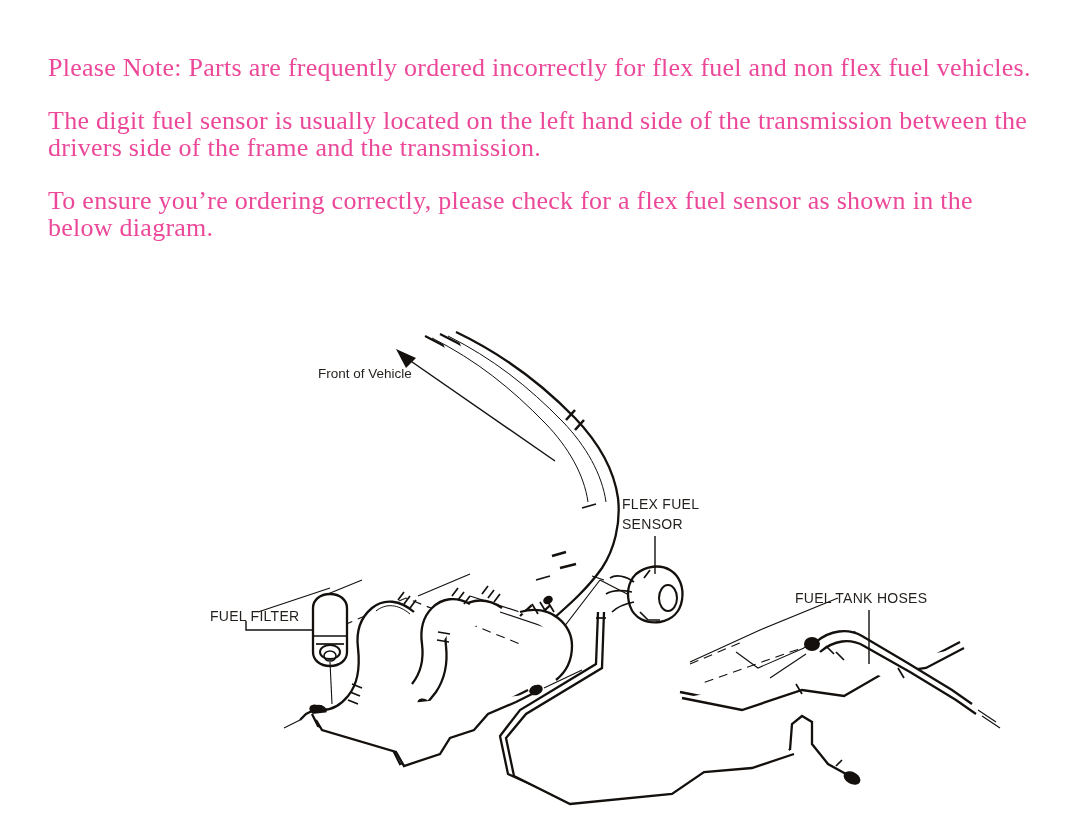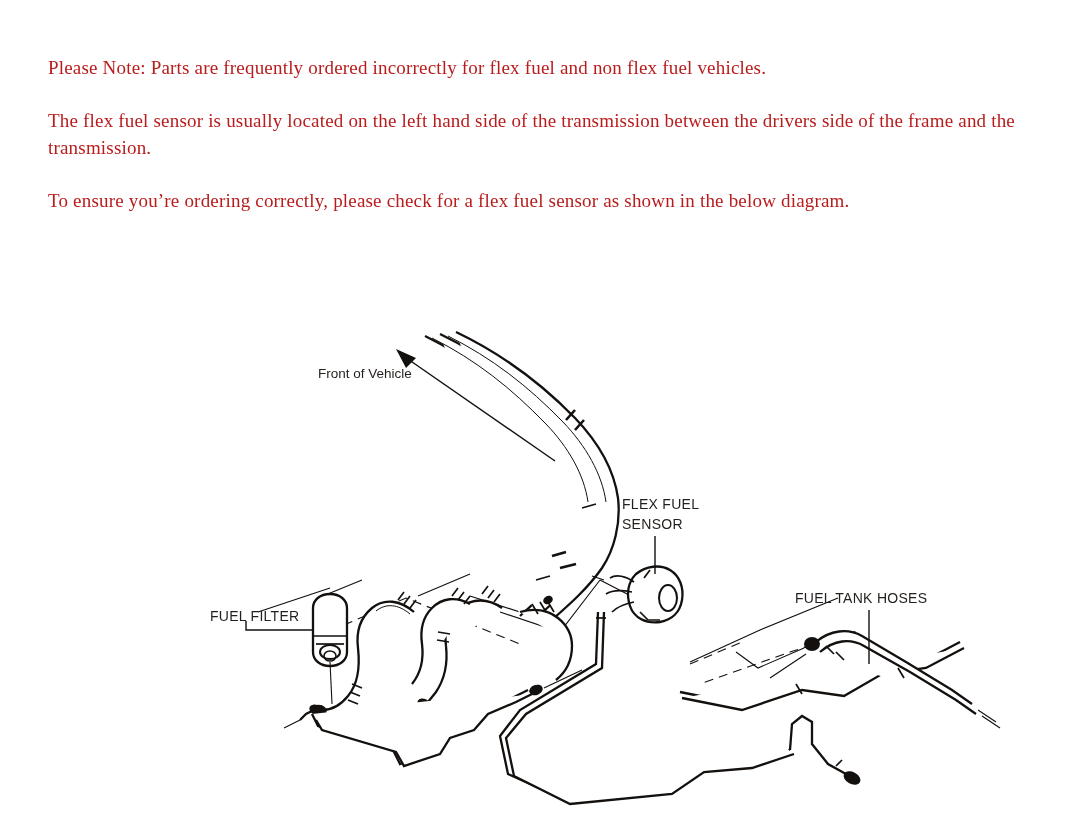--- a/index.html
+++ b/index.html
@@ -20,23 +20,23 @@
 
   
   #notice {
     position: absolute;
     left: 48px;
     top: 54px;
     width: 985px;
   }
   .note-para {
     font-family: "Liberation Serif", serif;
-    font-size: 19px;
+    font-size: 26px;
     line-height: 27px;
-    color: #b91c1c;
+    color: #ec4899;
     margin: 0 0 26px 0;
     letter-spacing: 0.01em;
   }
   .note-para:last-child { margin-bottom: 10px; }
 
   
   #diagram-wrap {
     position: absolute;
     left: 0;
     top: 312px;
@@ -65,21 +65,21 @@
   .hose-out { fill: #ffffff; stroke: #13100e; stroke-width: 2.3; }
   .hose-in  { fill: none; stroke: #13100e; stroke-width: 1.0; }
   .dash     { stroke-dasharray: 9 6; }
   .leader   { stroke: #13100e; stroke-width: 1.4; fill: none; }
 </style>
 </head>
 <body>
 
 <div id="notice">
   <p class="note-para">Please Note: Parts are frequently ordered incorrectly for flex fuel and non flex fuel vehicles.</p>
-  <p class="note-para">The flex fuel sensor is usually located on the left hand side of the transmission between the drivers side of the frame and the transmission.</p>
+  <p class="note-para">The digit fuel sensor is usually located on the left hand side of the transmission between the drivers side of the frame and the transmission.</p>
   <p class="note-para">To ensure you’re ordering correctly, please check for a flex fuel sensor as shown in the below diagram.</p>
 </div>
 
 <div id="diagram-wrap">
 <svg id="diagram" viewBox="0 0 1080 538" xmlns="http://www.w3.org/2000/svg">
 
   <g>
     <path class="ink thin dash" d="M344 313 L406 286 L520 332"></path>
     <path class="ink thin dash" d="M606 338 L700 372 L790 340 L860 318"></path>
     <path class="ink thin" d="M600 268 L560 320 L500 300"></path>

